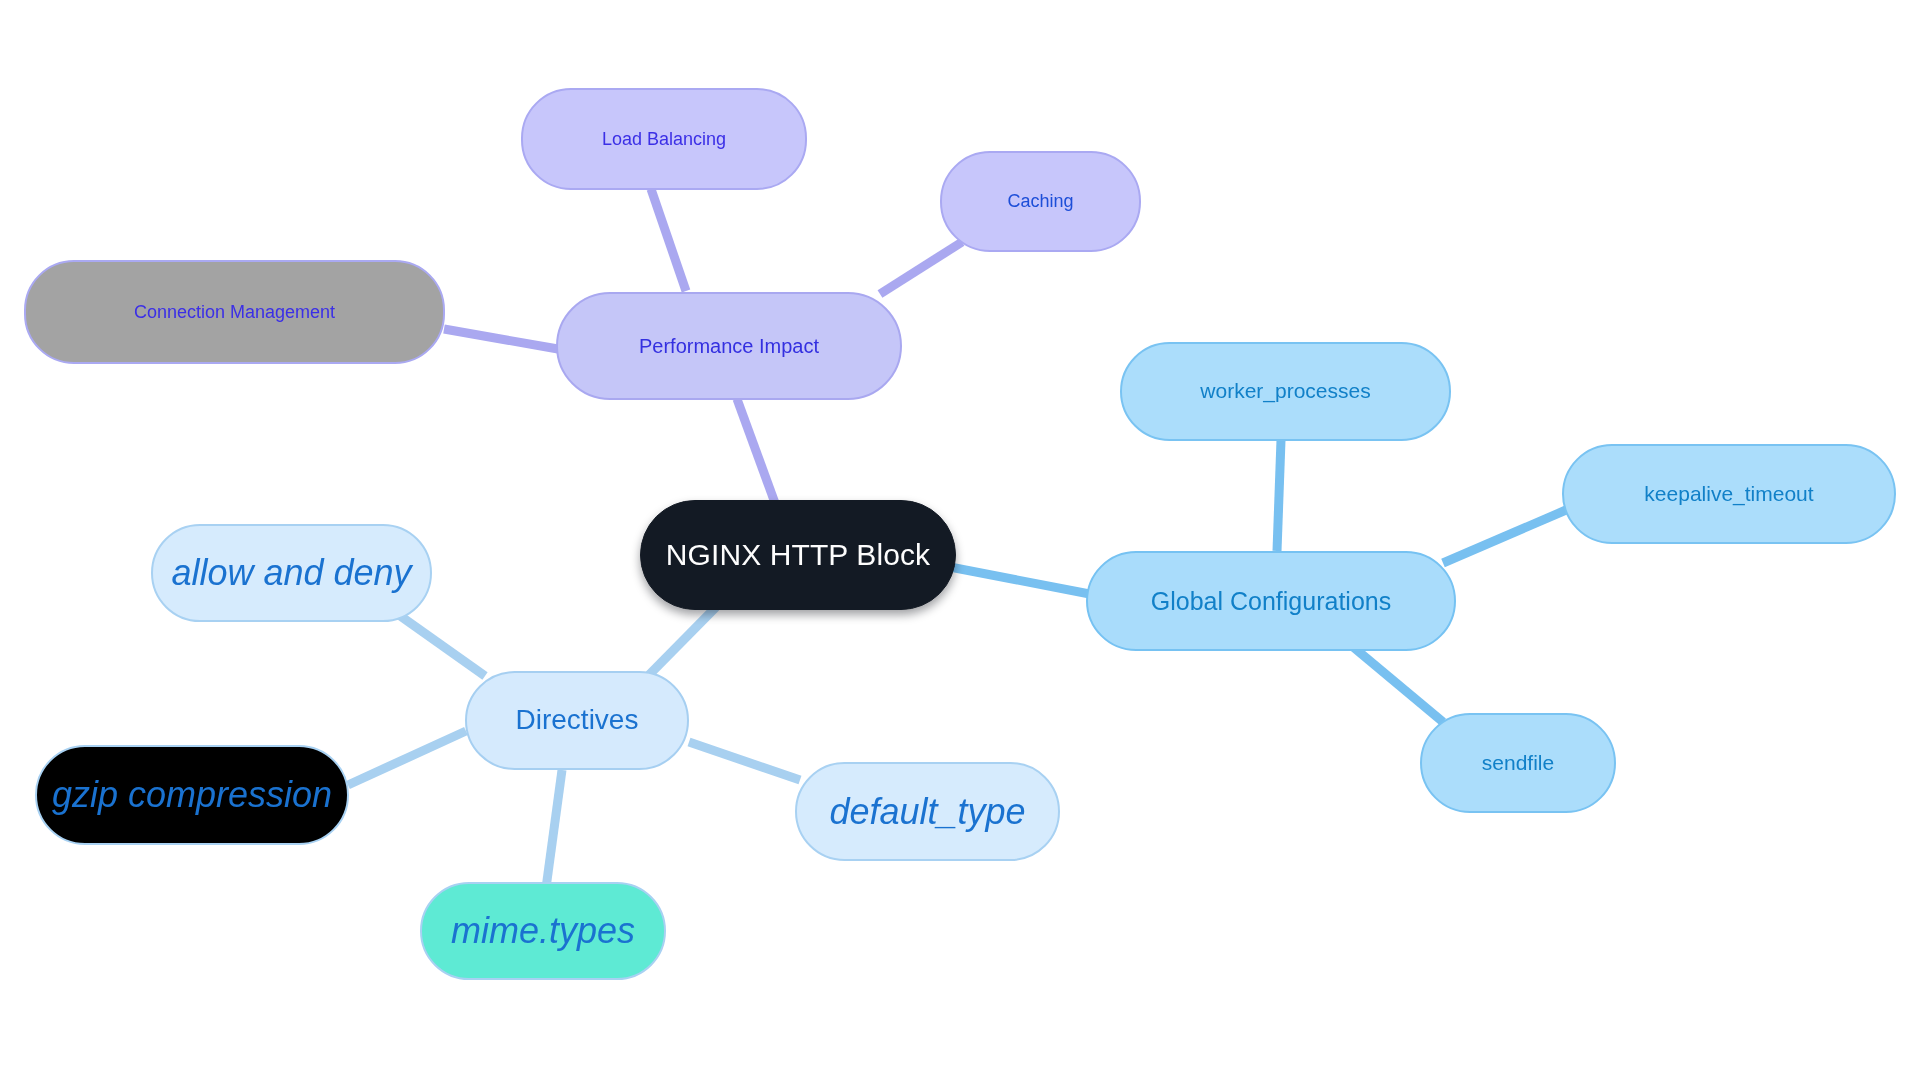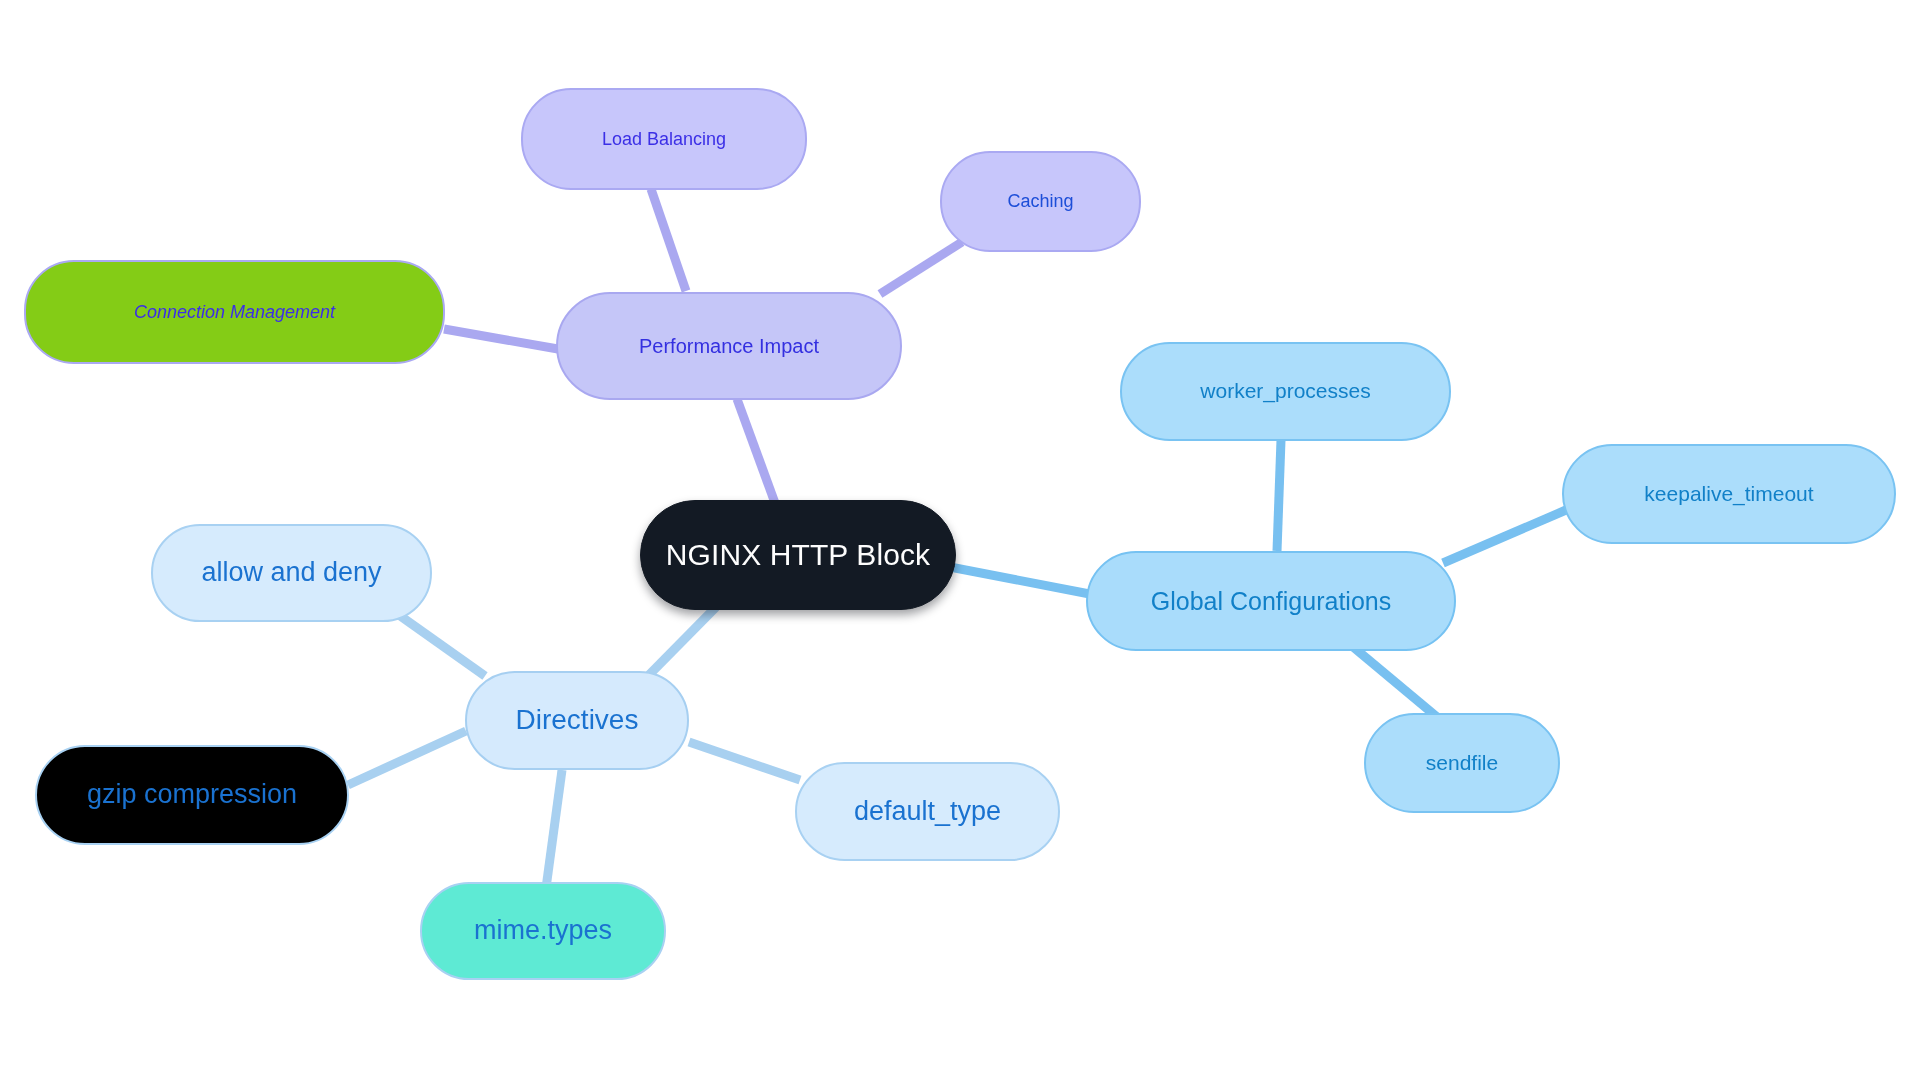--- a/index.html
+++ b/index.html
@@ -93,21 +93,22 @@
     border: 2px solid #a6cff1;
     border-radius: 50px;
     color: #1a72d0;
     font-size: 28px;
   }
   .node-lightblue-leaf {
     background: #d6ebfd;
     border: 2px solid #a8d1f2;
     border-radius: 50px;
     color: #1a72d0;
-    font-size: 27px;
+    font-size: 36px;
+    font-style: italic;
   }
 </style>
 </head>
 <body>
 
 <div id="mindmap-canvas">
 
   <svg id="edge-layer" viewBox="0 0 1920 1083">
       <line x1="775" y1="503" x2="737" y2="399" stroke="#aaa8f0" stroke-width="9" stroke-linecap="butt"></line>
       <line x1="686" y1="291" x2="651" y2="189" stroke="#aaa8f0" stroke-width="9" stroke-linecap="butt"></line>
@@ -130,33 +131,33 @@
       </div>
       <div class="node node-purple-branch" style="left: 556px; top: 292px; width: 346px; height: 108px; background: rgb(197, 198, 248); border-color: rgb(169, 168, 240); color: rgb(52, 48, 224);">
         <span class="node-label">Performance Impact</span>
       </div>
       <div class="node node-purple-leaf" style="left: 521px; top: 88px; width: 286px; height: 102px; background: rgb(199, 198, 251); border-color: rgb(170, 169, 242); color: rgb(59, 47, 230);">
         <span class="node-label">Load Balancing</span>
       </div>
       <div class="node node-purple-leaf" style="left: 940px; top: 151px; width: 201px; height: 101px; background: rgb(199, 198, 251); border-color: rgb(170, 169, 242); color: #1d4ed8;">
         <span class="node-label">Caching</span>
       </div>
-      <div class="node node-purple-leaf" style="left: 24px; top: 260px; width: 421px; height: 104px; background: #84cc16; border-color: rgb(170, 169, 242); color: rgb(59, 47, 230); font-style: italic;">
+      <div class="node node-purple-leaf" style="left: 24px; top: 260px; width: 421px; height: 104px; background: #a3a3a3; border-color: rgb(170, 169, 242); color: rgb(59, 47, 230);">
         <span class="node-label">Connection Management</span>
       </div>
       <div class="node node-blue-branch" style="left: 1086px; top: 551px; width: 370px; height: 100px; background: rgb(169, 220, 251); border-color: rgb(118, 194, 242); color: rgb(17, 128, 200);">
         <span class="node-label">Global Configurations</span>
       </div>
       <div class="node node-blue-leaf" style="left: 1120px; top: 342px; width: 331px; height: 99px; background: rgb(171, 221, 251); border-color: rgb(121, 195, 242); color: rgb(17, 128, 200);">
         <span class="node-label">worker_processes</span>
       </div>
       <div class="node node-blue-leaf" style="left: 1562px; top: 444px; width: 334px; height: 100px; background: rgb(171, 221, 251); border-color: rgb(121, 195, 242); color: rgb(17, 128, 200);">
         <span class="node-label">keepalive_timeout</span>
       </div>
-      <div class="node node-blue-leaf" style="left: 1364px; top: 713px; width: 196px; height: 100px; background: rgb(171, 221, 251); border-color: rgb(121, 195, 242); color: rgb(17, 128, 200);">
+      <div class="node node-blue-leaf" style="left: 1420px; top: 713px; width: 196px; height: 100px; background: rgb(171, 221, 251); border-color: rgb(121, 195, 242); color: rgb(17, 128, 200);">
         <span class="node-label">sendfile</span>
       </div>
       <div class="node node-lightblue-branch" style="left: 465px; top: 671px; width: 224px; height: 99px; background: rgb(213, 234, 253); border-color: rgb(166, 207, 241); color: rgb(26, 114, 208);">
         <span class="node-label">Directives</span>
       </div>
       <div class="node node-lightblue-leaf" style="left: 151px; top: 524px; width: 281px; height: 98px; background: rgb(214, 235, 253); border-color: rgb(168, 209, 242); color: rgb(26, 114, 208);">
         <span class="node-label">allow and deny</span>
       </div>
       <div class="node node-lightblue-leaf" style="left: 35px; top: 745px; width: 314px; height: 100px; background: #000000; border-color: rgb(168, 209, 242); color: rgb(26, 114, 208);">
         <span class="node-label">gzip compression</span>

